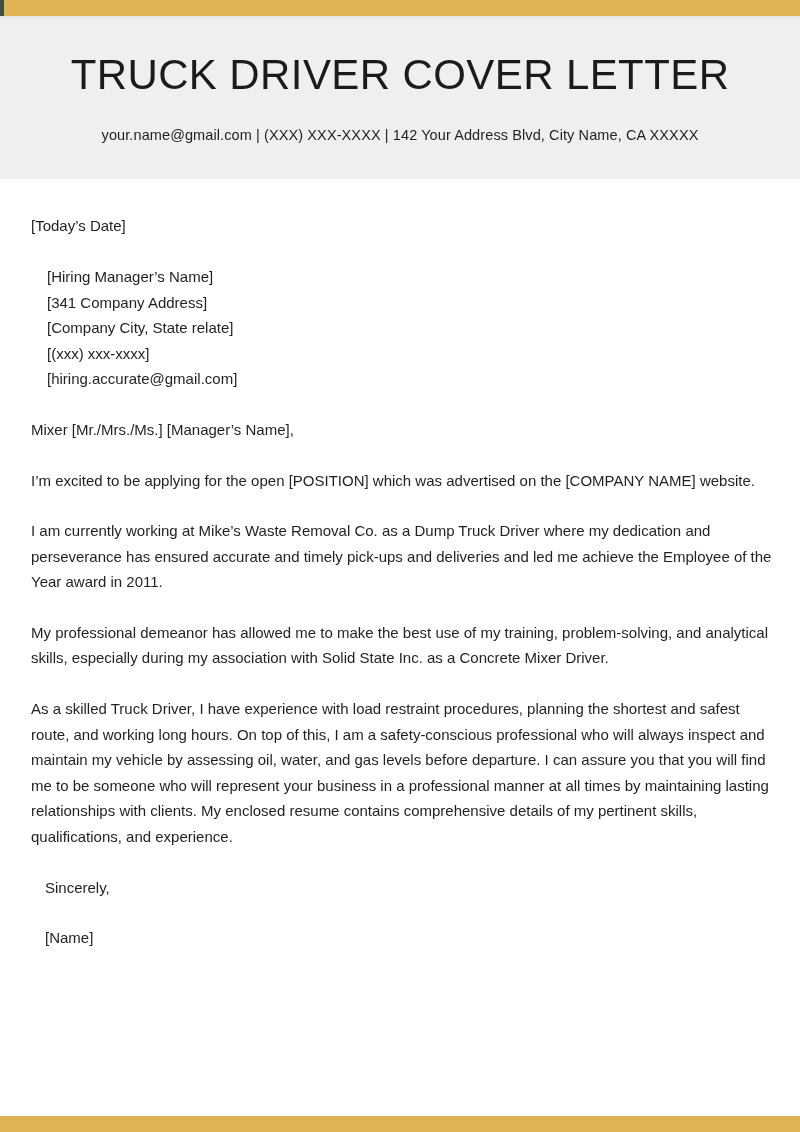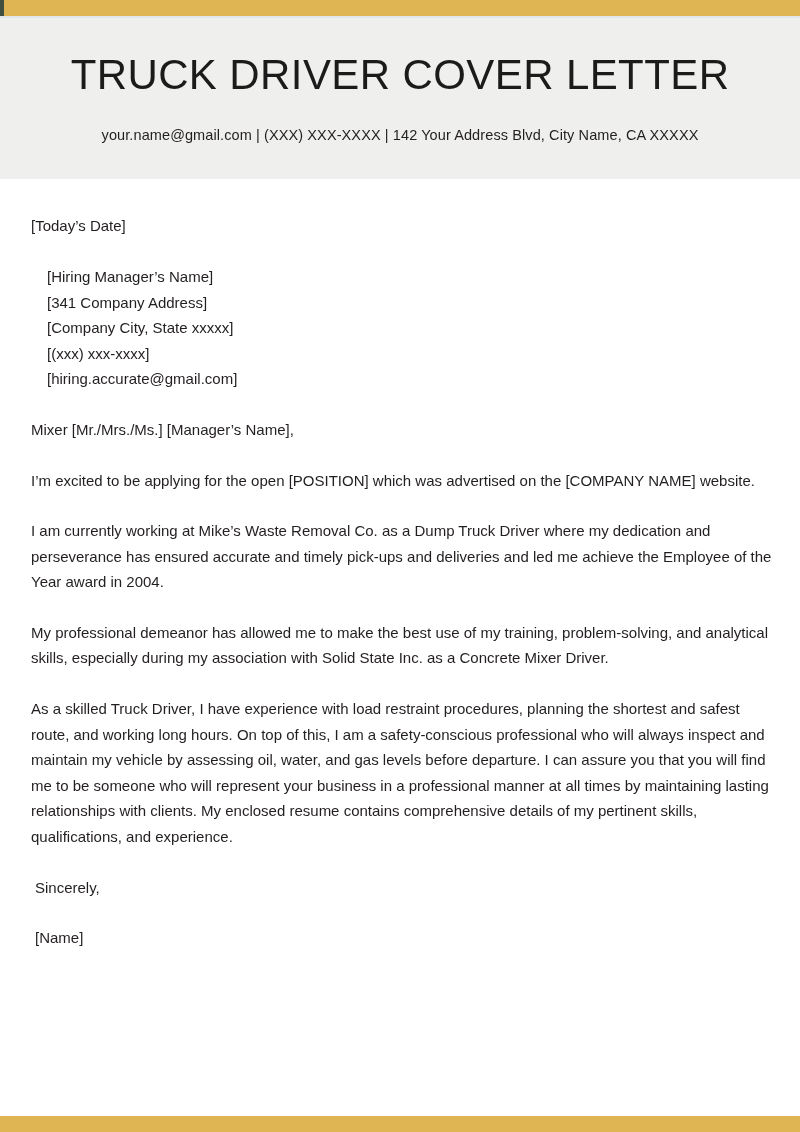--- a/index.html
+++ b/index.html
@@ -96,21 +96,21 @@
     margin-top: 25px;
   }
   .address-line {
     margin: 0;
   }
   .para {
     margin: 0;
     text-align: left;
   }
   .closing-line {
-    margin: 4px;
+    margin: 14px;
   }
 
   
   .bottom-bar {
     width: 100%;
     height: 16px;
     background: #dfb452;
     flex: 0 0 auto;
   }
 </style>
@@ -129,30 +129,30 @@
     <p class="header-contact">your.name@gmail.com | (XXX) XXX-XXXX | 142 Your Address Blvd, City Name, CA XXXXX</p>
   </div>
 
   <div class="body">
 
     <p class="block para">[Today’s Date]</p>
 
     <div class="block address-block">
       <p class="address-line">[Hiring Manager’s Name]</p>
       <p class="address-line">[341 Company Address]</p>
-      <p class="address-line">[Company City, State xxxxx]</p>
+      <p class="address-line">[Company City, State relate]</p>
       <p class="address-line">[(xxx) xxx-xxxx]</p>
       <p class="address-line">[hiring.accurate@gmail.com]</p>
     </div>
 
     <p class="block para">Mixer [Mr./Mrs./Ms.] [Manager’s Name],</p>
 
     <p class="block para">I’m excited to be applying for the open [POSITION] which was advertised on the [COMPANY NAME] website.</p>
 
-    <p class="block para">I am currently working at Mike’s Waste Removal Co. as a Dump Truck Driver where my dedication and perseverance has ensured accurate and timely pick-ups and deliveries and led me achieve the Employee of the Year award in 2004.</p>
+    <p class="block para">I am currently working at Mike’s Waste Removal Co. as a Dump Truck Driver where my dedication and perseverance has ensured accurate and timely pick-ups and deliveries and led me achieve the Employee of the Year award in 2011.</p>
 
     <p class="block para">My professional demeanor has allowed me to make the best use of my training, problem-solving, and analytical skills, especially during my association with Solid State Inc. as a Concrete Mixer Driver.</p>
 
     <p class="block para">As a skilled Truck Driver, I have experience with load restraint procedures, planning the shortest and safest route, and working long hours. On top of this, I am a safety-conscious professional who will always inspect and maintain my vehicle by assessing oil, water, and gas levels before departure. I can assure you that you will find me to be someone who will represent your business in a professional manner at all times by maintaining lasting relationships with clients. My enclosed resume contains comprehensive details of my pertinent skills, qualifications, and experience.</p>
 
 
     <p class="block closing-line">Sincerely,</p>
 
     <p class="block closing-line">[Name]</p>
 

